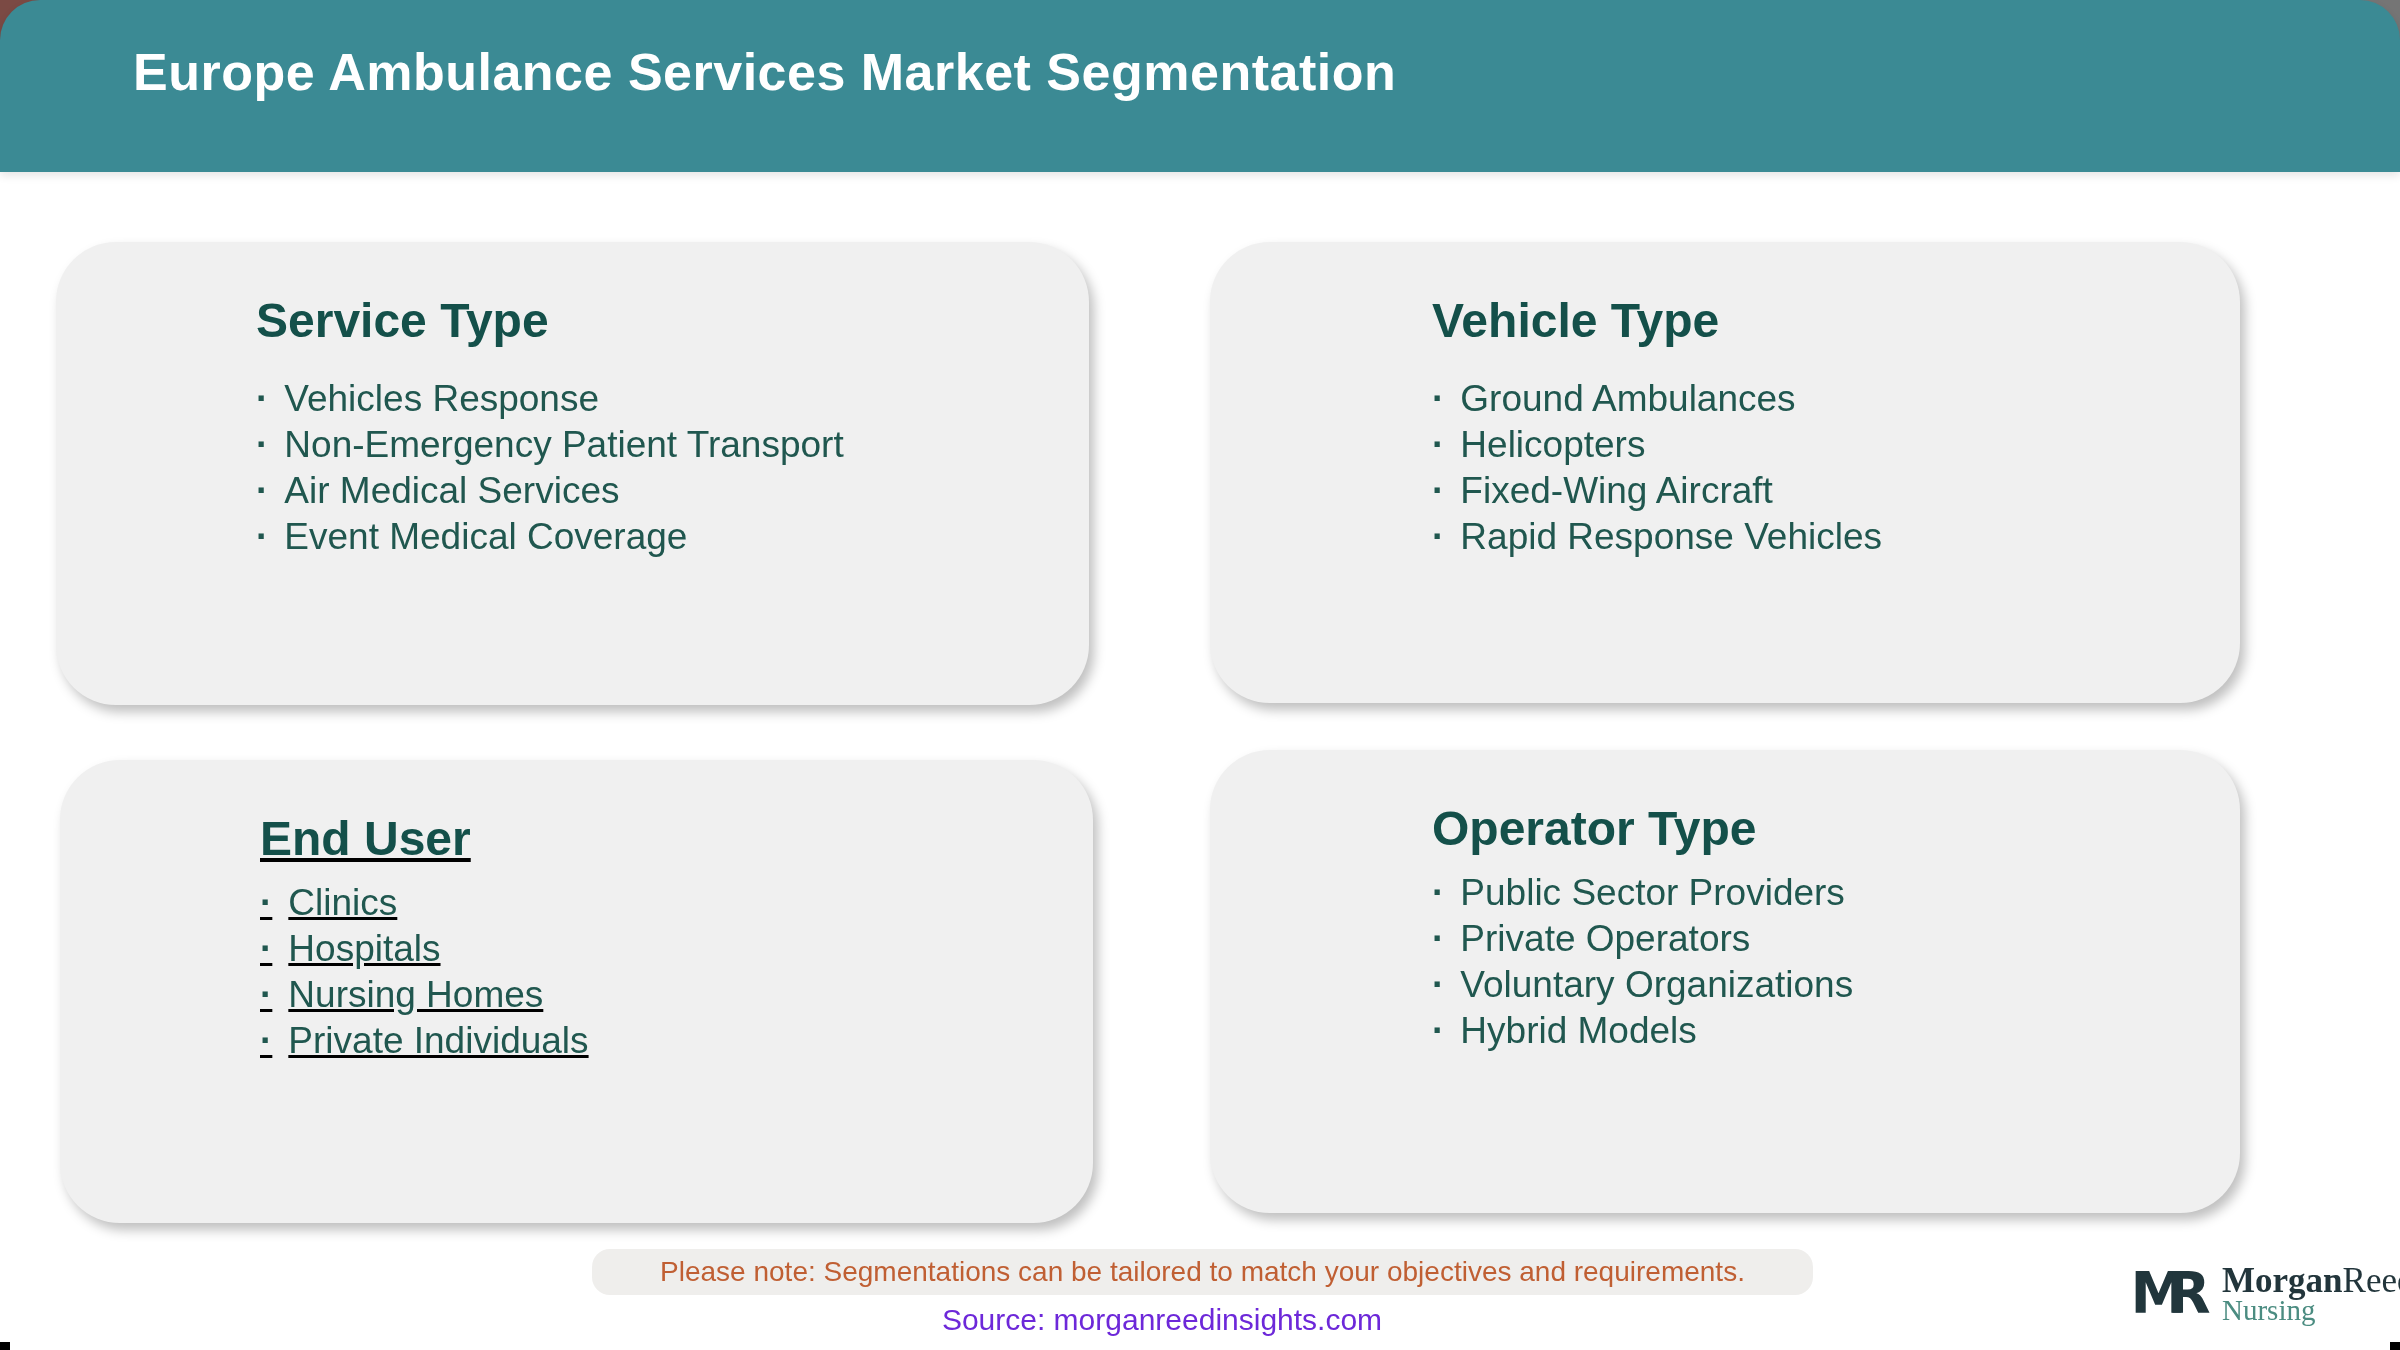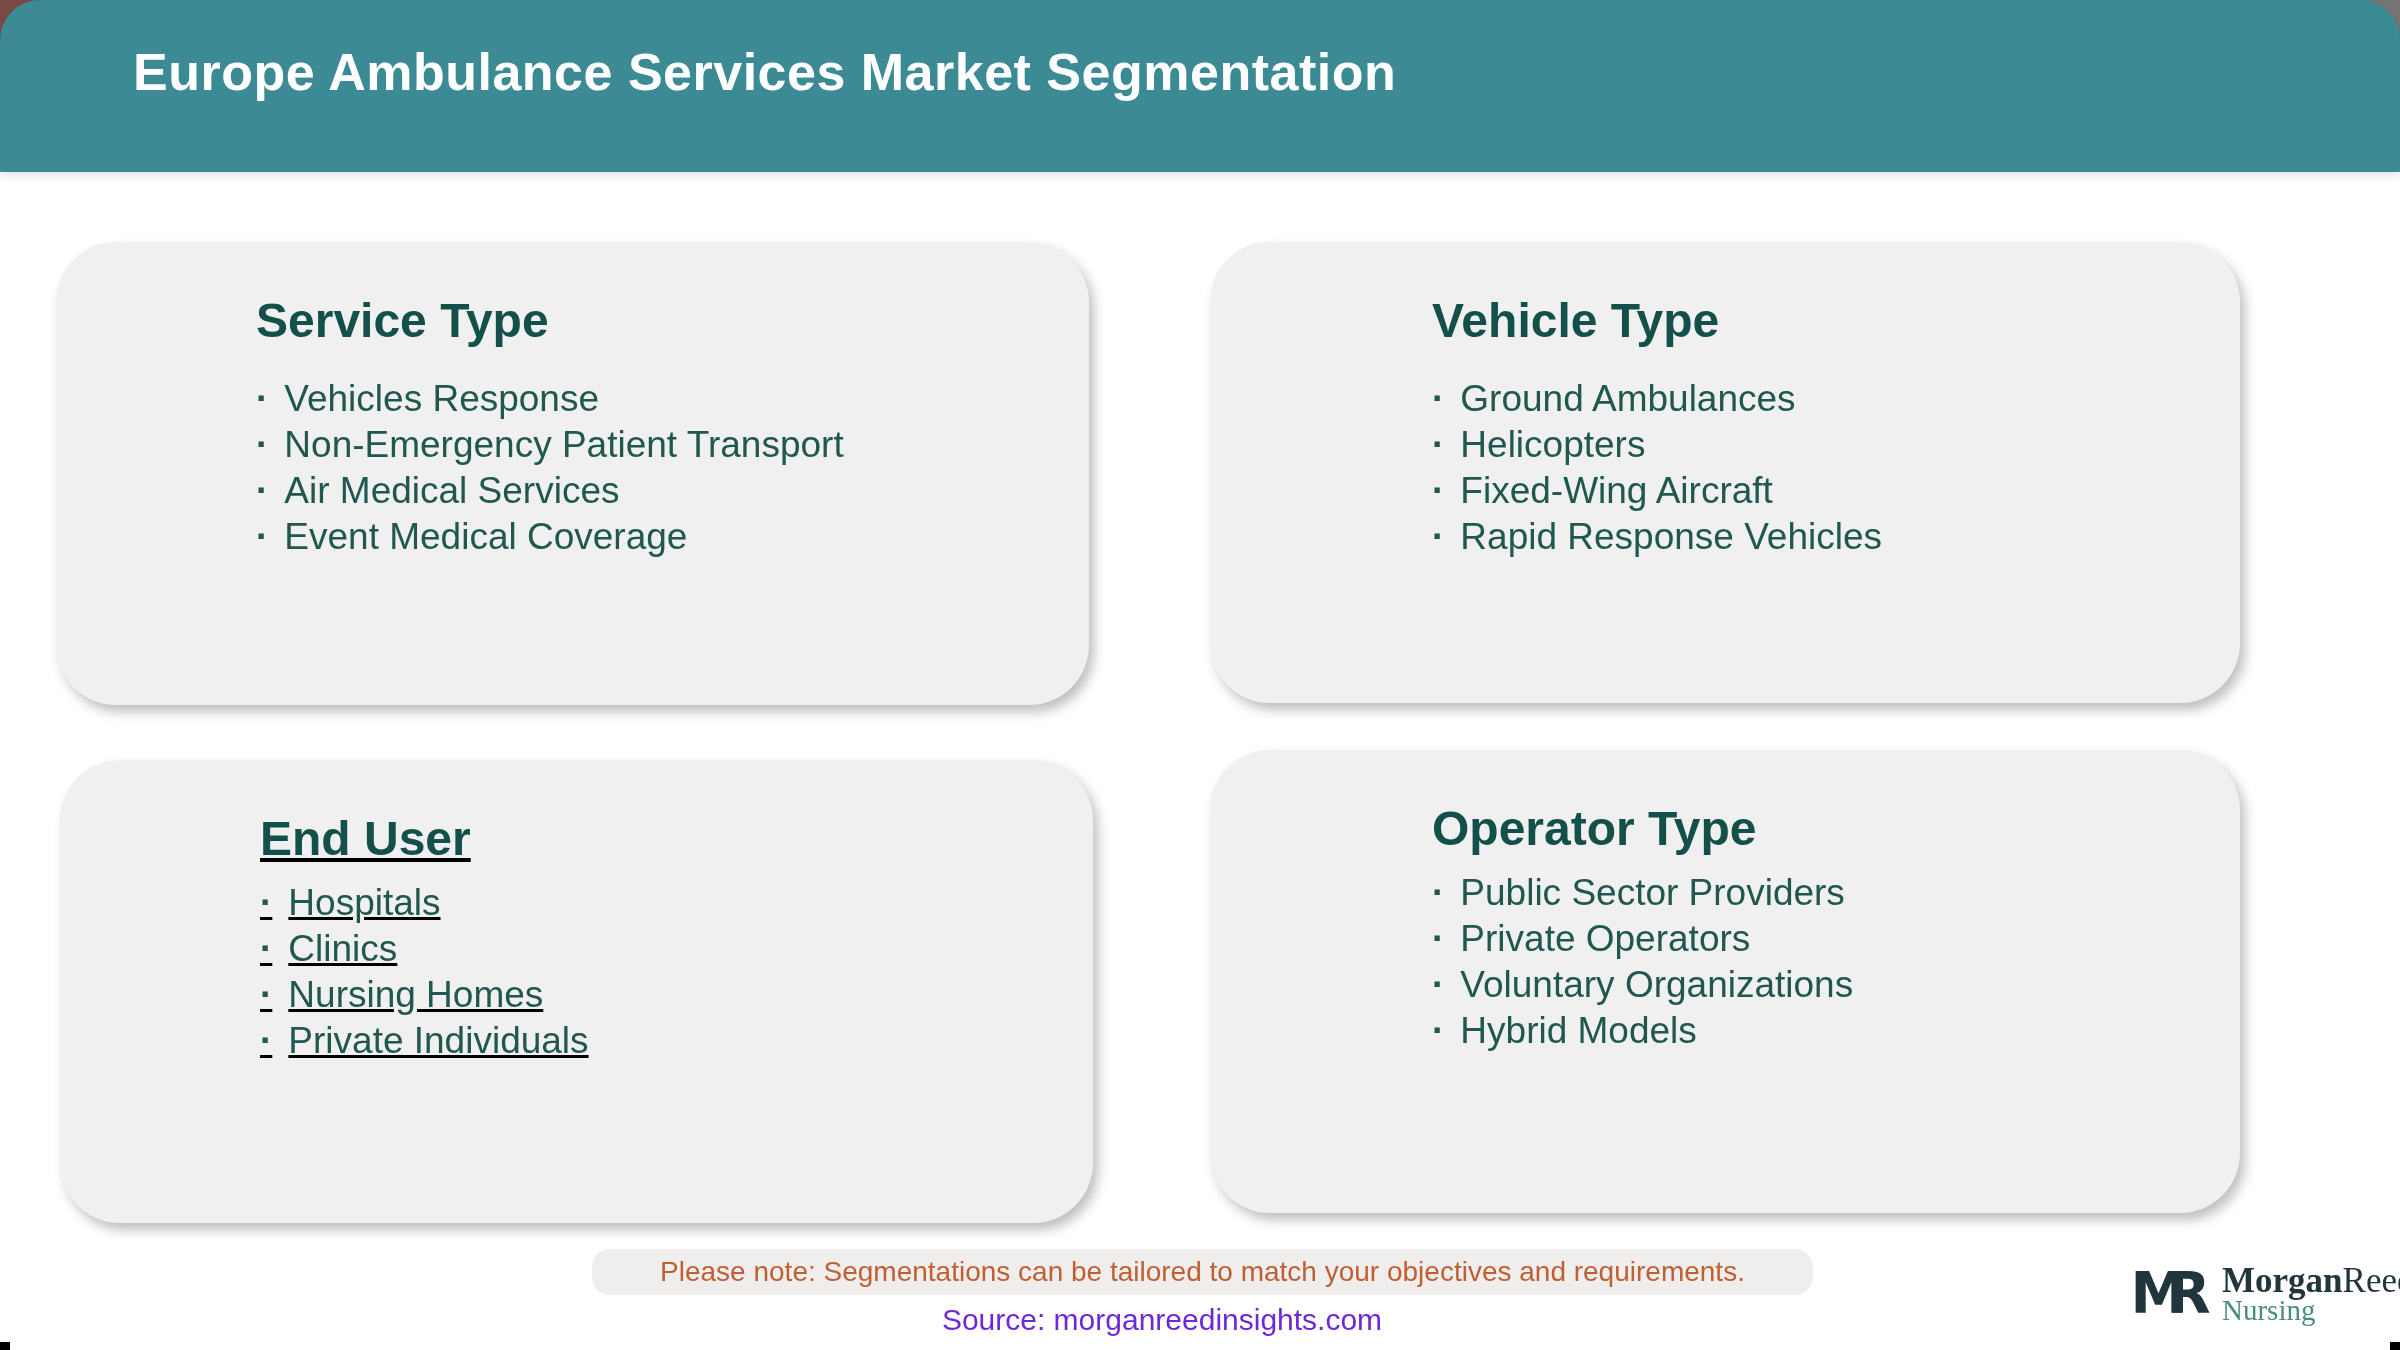--- a/index.html
+++ b/index.html
@@ -105,22 +105,22 @@
     <li>Ground Ambulances</li>
     <li>Helicopters</li>
     <li>Fixed-Wing Aircraft</li>
     <li>Rapid Response Vehicles</li>
   </ul>
 </section>
 
 <section class="card card-3">
   <h2>End User</h2>
   <ul>
+    <li>Clinics</li>
     <li>Hospitals</li>
-    <li>Clinics</li>
     <li>Nursing Homes</li>
     <li>Private Individuals</li>
   </ul>
 </section>
 
 <section class="card card-4">
   <h2>Operator Type</h2>
   <ul>
     <li>Public Sector Providers</li>
     <li>Private Operators</li>

